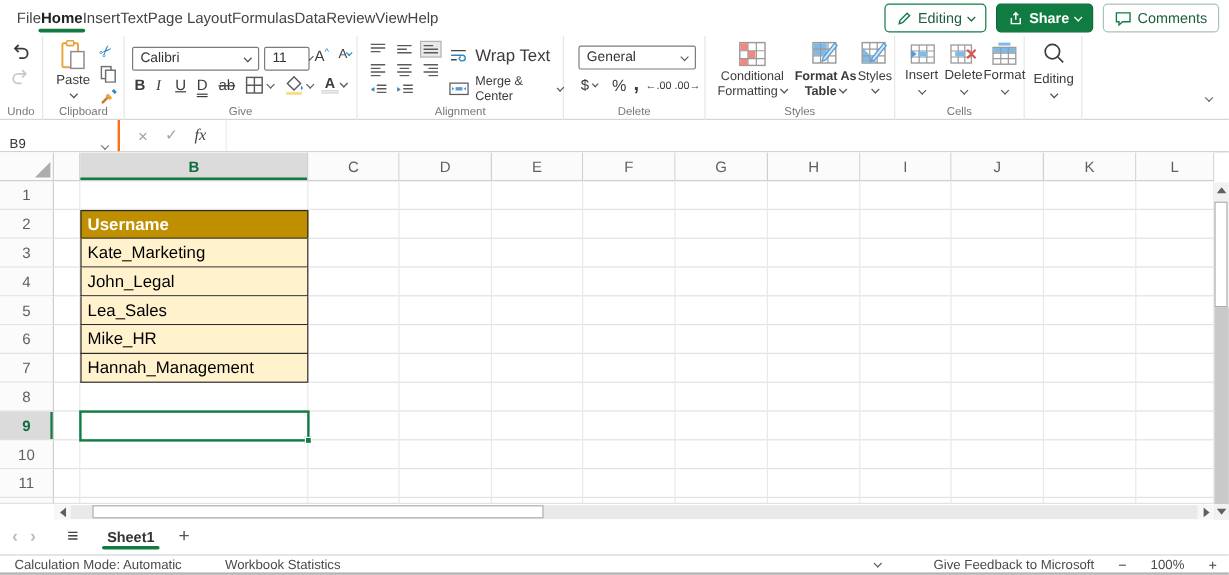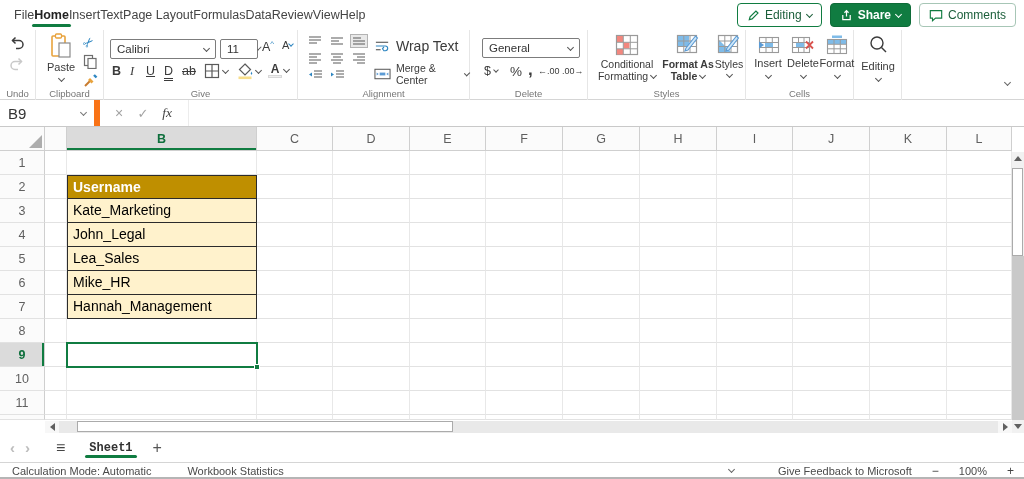--- a/index.html
+++ b/index.html
@@ -28,22 +28,22 @@
   .ddl { position:absolute; border:1px solid #7c7c7c; border-radius:2px; height:20px; font-size:11.5px;
     display:flex; align-items:center; padding:0 6px; color:#333; background:#fff;gap:20px; }
   .ddl .chv { margin-left:auto; color:#555; }
   .fmt { font-size:12.5px; color:#3b3b3b; }
   .stackbtn { position:absolute; display:flex; flex-direction:column; align-items:center; font-size:10.5px; color:#3b3b3b; text-align:center; line-height:1.18; }
   .alico { position:absolute; width:18px; height:14px; display:flex; align-items:center; justify-content:center; }
   .alico.sel { background:#e9e9e9; border:1px solid #b3b3b3; }
 
   
   #formulabar { position:absolute; top:100px; left:0; width:1024px; height:27px; background:#fff; border-bottom:1px solid #c9c9c9; }
-  #namebox { position:absolute; left:0; top:0; width:100px; height:26px; border-right:6px solid #f97316;
-    display:flex; align-items:center; padding:0 8px; font-size:15px; color:#333; }
+  #namebox { position:absolute; left:0; top:0; width:100px; height:26px; border-right:2px solid #f97316;
+    display:flex; align-items:flex-end; padding:0 8px; font-size:11px; color:#333; }
   #namebox .chv { margin-left:auto; color:#777; }
   .fbico { position:absolute; top:0; height:26px; display:flex; align-items:center; justify-content:center; width:22px; color:#a2a2a2; font-size:13px; }
   #fx { color:#444; font-family:"Liberation Serif","DejaVu Serif",serif; font-style:italic; font-size:13.5px; }
   #formula-input { position:absolute; left:188px; top:0; right:0; height:26px; border-left:1px solid #ececec; font-size:12px; padding:0 6px; display:flex; align-items:center; }
 
   
   #gridwrap { position:absolute; top:127px; left:0; width:1012px; height:306px; background:#fff; overflow:hidden; }
   #ghead { display:flex; height:24px; }
   #corner { width:45px; height:24px; background:#fbfbfb; border-right:1px solid #cfcfcf; border-bottom:1px solid #cfcfcf; position:relative; }
   #corner .tri { position:absolute; right:2px; bottom:2px; width:0; height:0; border-left:13px solid transparent; border-bottom:13px solid #adadad; }
@@ -76,21 +76,21 @@
   #scorner { position:absolute; left:1012px; top:421px; width:12px; height:12px; background:#e9e9e9; }
   .tri-l { width:0;height:0;border-top:4px solid transparent;border-bottom:4px solid transparent;border-right:5px solid #606060; }
   .tri-r { width:0;height:0;border-top:4px solid transparent;border-bottom:4px solid transparent;border-left:5px solid #606060; }
   .tri-u { width:0;height:0;border-left:4px solid transparent;border-right:4px solid transparent;border-bottom:5px solid #606060; }
   .tri-d { width:0;height:0;border-left:4px solid transparent;border-right:4px solid transparent;border-top:5px solid #606060; }
 
   
   #sheetbar { position:absolute; top:433px; left:0; width:1024px; height:29px; background:#fff; display:flex; align-items:center; }
   .snav { color:#bdbdbd; font-size:15px; font-weight:bold; }
   #sheet-menu-icon { color:#444; font-size:16px; }
-  .stab { position:relative; height:100%; display:flex; align-items:center; font-size:12px; color:#333;font-family:Liberation Mono, monospace; }
+  .stab { position:relative; height:100%; display:flex; align-items:center; font-size:12px; color:#333; }
   .stab.active { font-weight:bold; }
   .stab.active::after { content:""; position:absolute; left:-4px; right:-4px; bottom:4px; height:3px; background:#107C41; border-radius:2px; }
   #add-sheet { font-size:16px; color:#555; }
 
   
   #statusbar { position:absolute; top:462px; left:0; width:1024px; height:17px; border-top:1px solid #d5d5d5;
     background:#fff; font-size:11px; color:#4a4a4a; }
   #statusbar::after { content:""; position:absolute; left:0; right:0; bottom:0; height:2px; background:#b5b5b5; }
   #sb-left { position:absolute; left:12px; top:0; height:15px; display:flex; gap:36px; align-items:center; }
   #sb-right { position:absolute; right:10px; top:0; height:15px; display:flex; gap:20px; align-items:center; }

